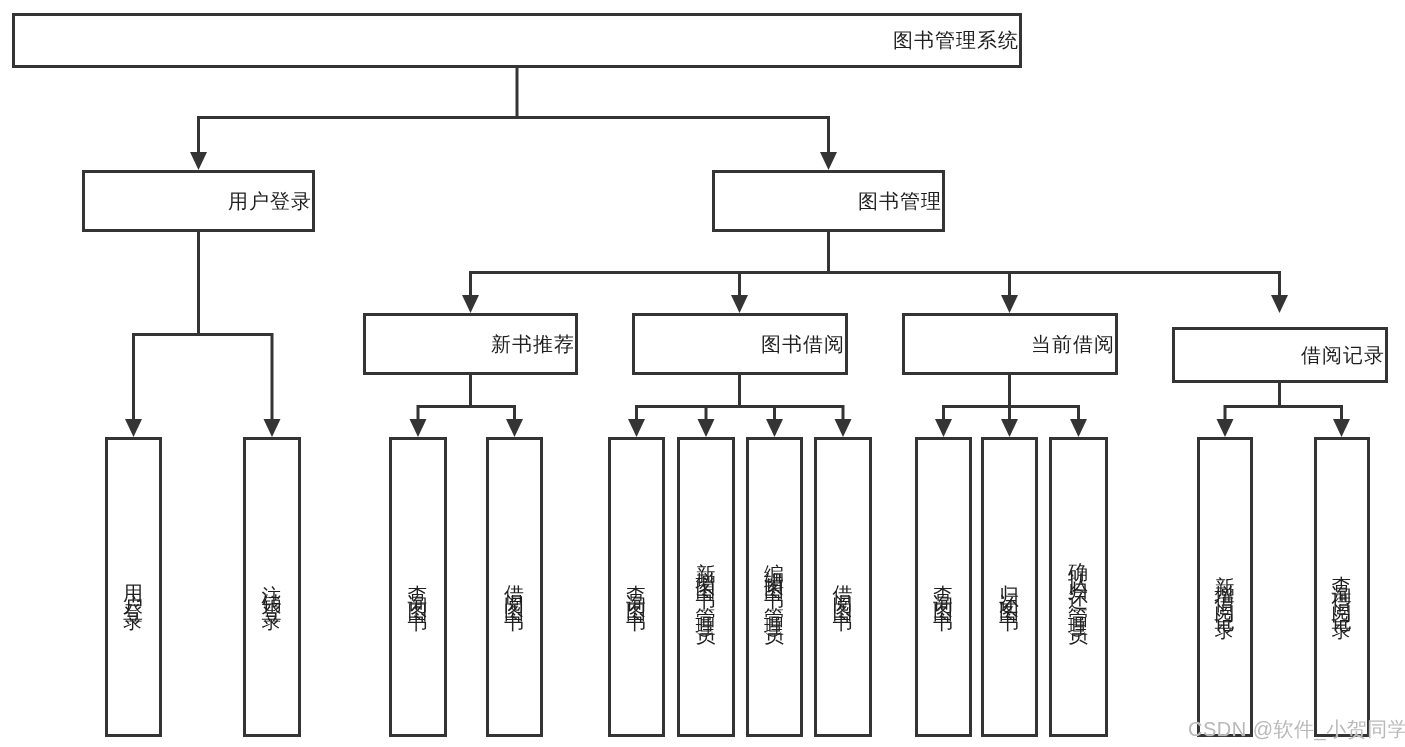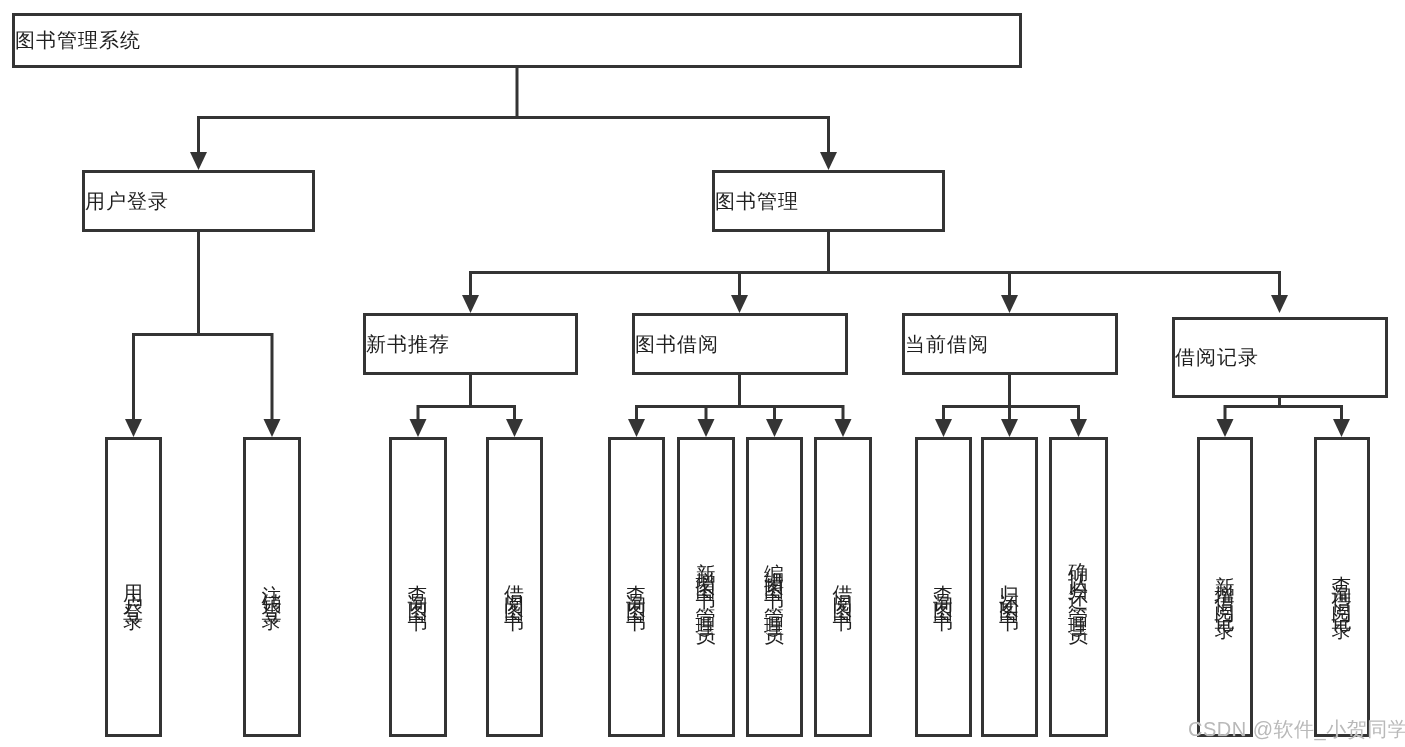--- a/index.html
+++ b/index.html
@@ -22,21 +22,21 @@
     width: 1405px;
     height: 747px;
   }
   .hbox {
     position: absolute;
     box-sizing: border-box;
     border: 3px solid #343434;
     background: #ffffff;
     display: flex;
     align-items: center;
-    justify-content: flex-start;
+    justify-content: flex-end;
     font-size: 20px;
     letter-spacing: 1px;
     color: #1f1f1f;
     z-index: 2;
   }
   .vbox {
     position: absolute;
     box-sizing: border-box;
     border: 3px solid #343434;
     background: #ffffff;
@@ -138,21 +138,21 @@
 
   <div class="hbox" style="left:712px;top:170px;width:233px;height:62px">
     <span>图书管理</span>
   </div>
   <div class="hbox" style="left:632px;top:313px;width:216px;height:62px">
     <span>图书借阅</span>
   </div>
   <div class="hbox" style="left:902px;top:313px;width:216px;height:62px">
     <span>当前借阅</span>
   </div>
-  <div class="hbox" style="left:1172px;top:317px;width:216px;height:81px">
+  <div class="hbox" style="left:1172px;top:327px;width:216px;height:56px">
     <span>借阅记录</span>
   </div>
 
   <div class="vbox" style="left:105px;width:57px">
     <span>用户登录</span>
   </div>
   <div class="vbox" style="left:243px;width:58px">
     <span>注销登录</span>
   </div>
 

